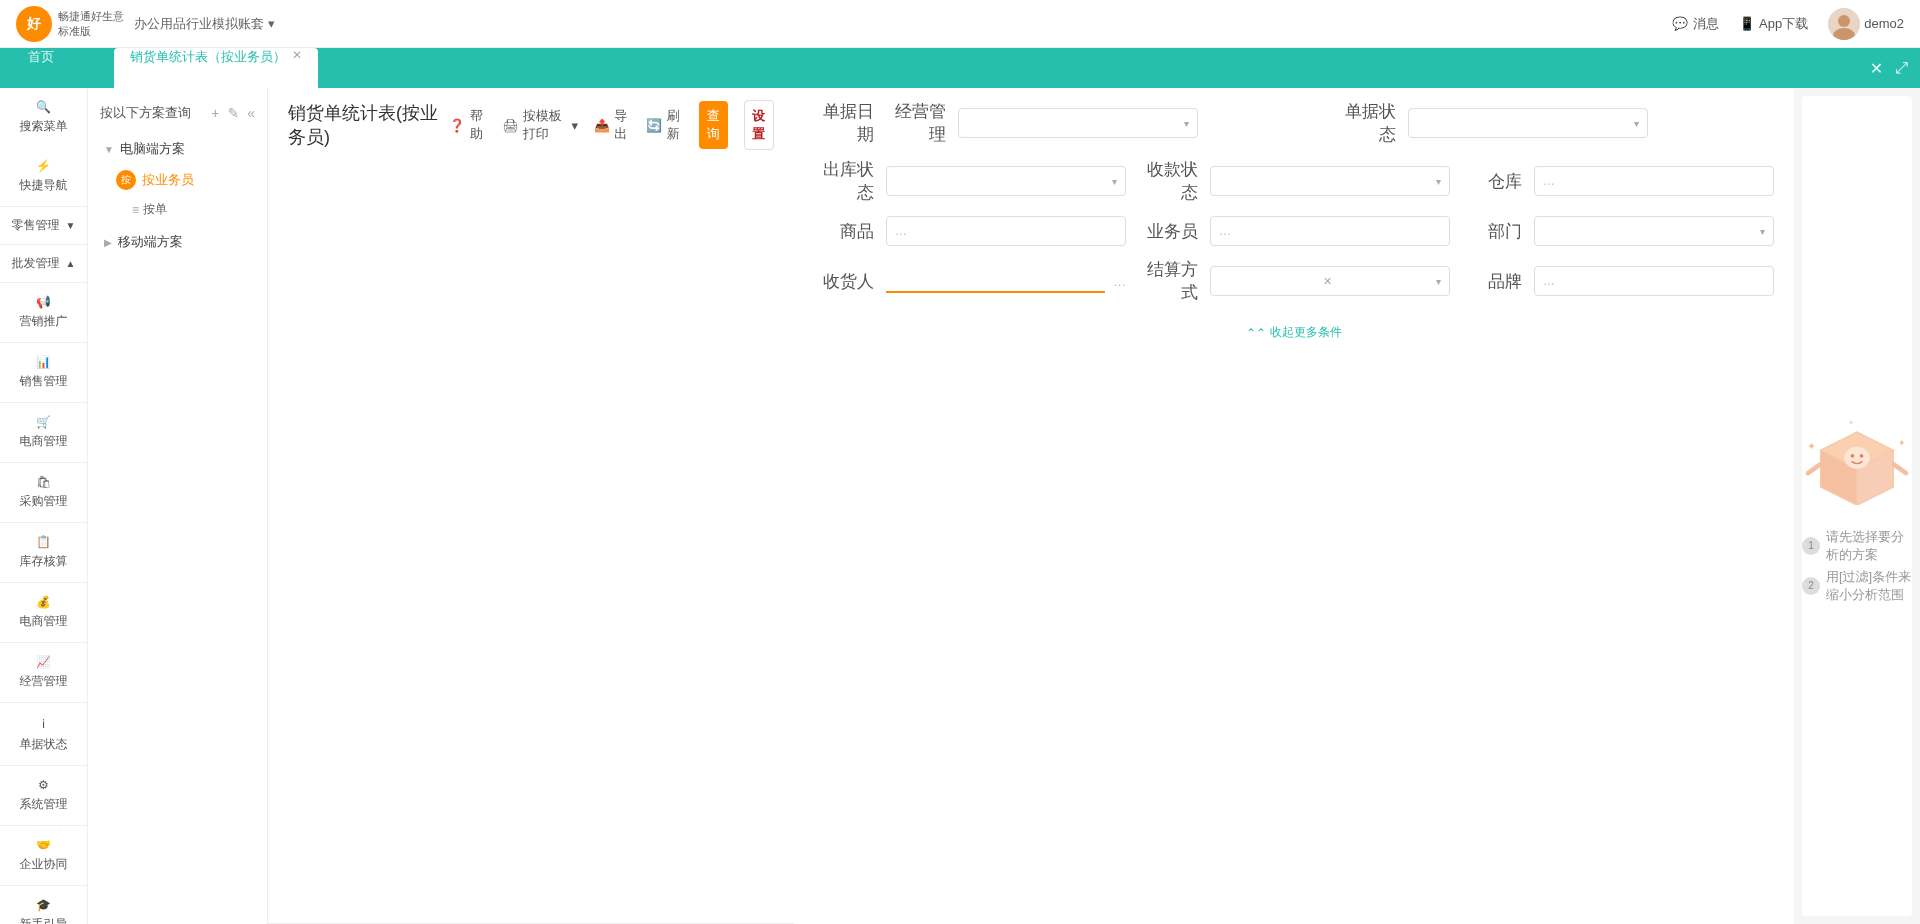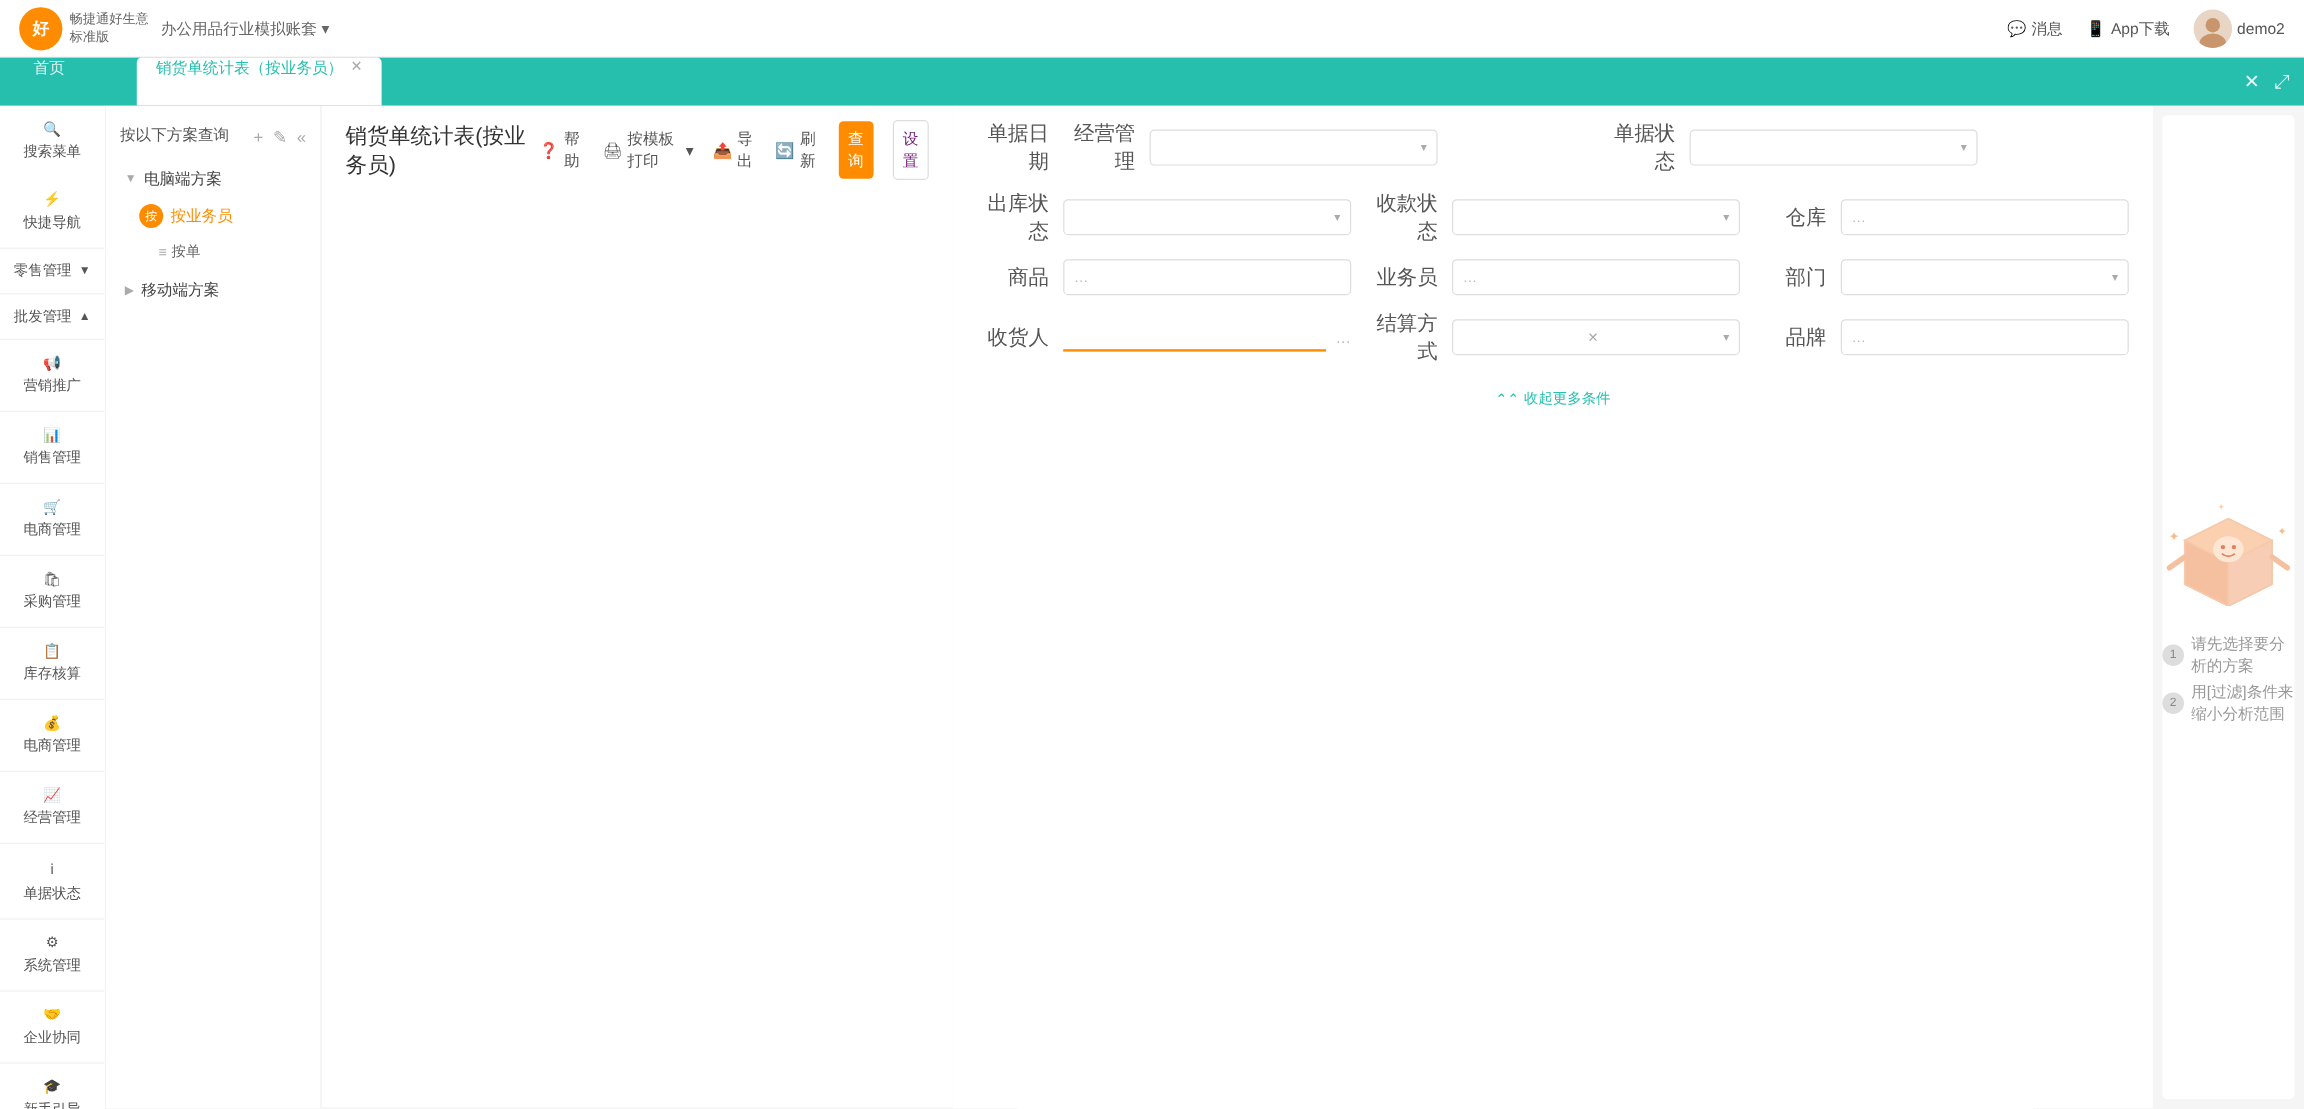--- a/index.html
+++ b/index.html
@@ -107,21 +107,21 @@
       border-right: 1px solid #eee;
       flex-shrink: 0;
       padding: 8px 0;
       overflow-y: auto;
     }
     .scheme-header {
       padding: 8px 12px;
       font-size: 13px;
       color: #555;
       display: flex;
-      align-items: flex-end;
+      align-items: center;
       gap: 6px;
     }
     .scheme-header-icons { display: flex; gap: 8px; margin-left: auto; }
     .scheme-header-icon { color: #aaa; cursor: pointer; font-size: 14px; }
     .scheme-group { margin-top: 4px; }
     .scheme-group-item {
       padding: 6px 12px 6px 16px;
       display: flex;
       align-items: center;
       gap: 6px;
@@ -176,21 +176,21 @@
     .page-actions { display: flex; align-items: center; gap: 16px; }
     .action-item { display: flex; align-items: center; gap: 4px; cursor: pointer; color: #555; font-size: 13px; }
     .action-btn {
       padding: 6px 4px;
       border-radius: 4px;
       cursor: pointer;
       font-size: 13px;
       border: none;
     }
     .btn-primary { background: #ff8c00; color: white; }
-    .btn-secondary { background: #fff; border: 1px solid #ddd; color: #701a75; }
+    .btn-secondary { background: #fff; border: 1px solid #ddd; color: #b91c1c; font-weight: bold; }
 
     
     .filter-area {
       background: #fff;
       padding: 12px 20px;
     }
     .filter-row {
       display: flex;
       align-items: center;
       gap: 12px;

